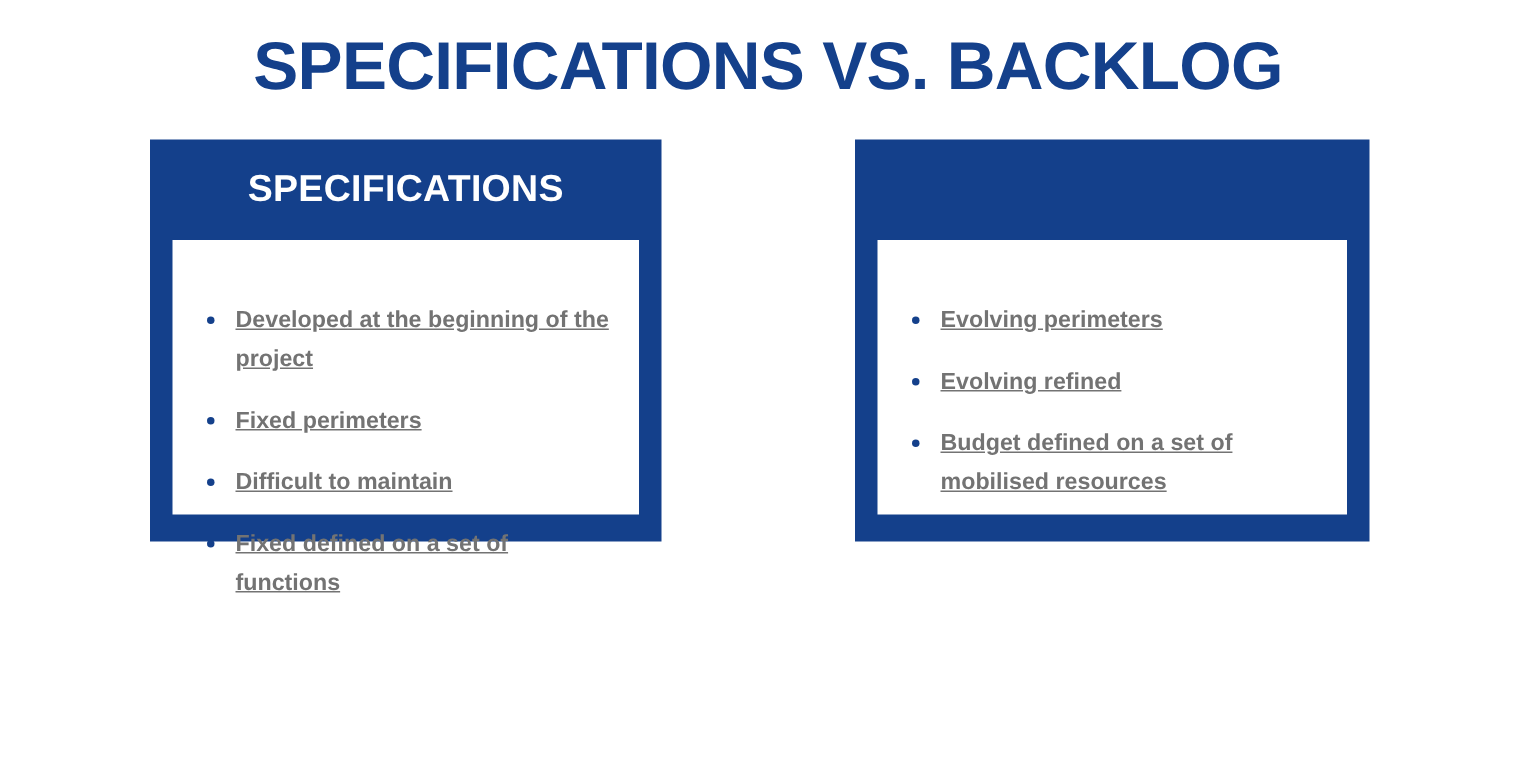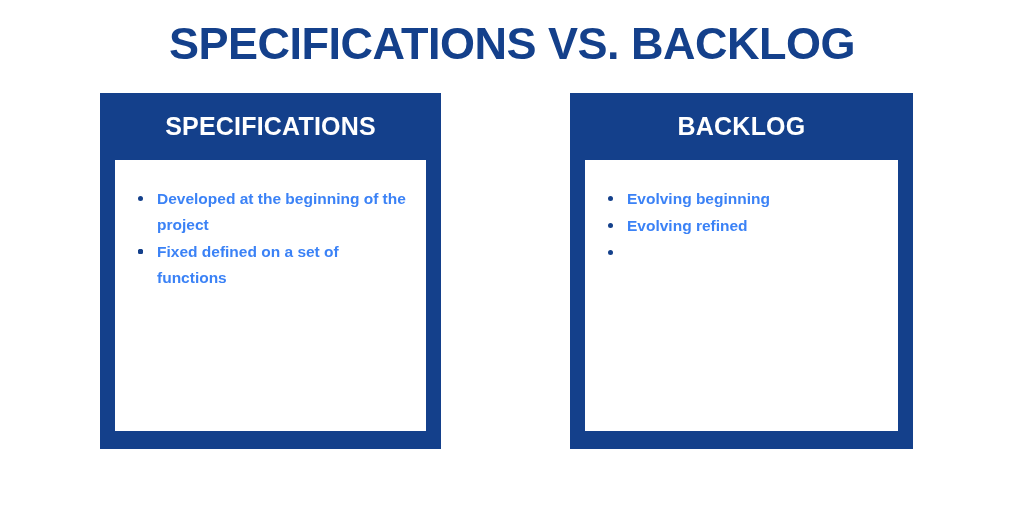--- a/index.html
+++ b/index.html
@@ -29,21 +29,21 @@
     font-weight: bold;
     letter-spacing: -0.5px;
     color: #14408b;
     line-height: 1.15;
     white-space: nowrap;
   }
   .card {
     position: absolute;
     top: 93px;
     width: 341px;
-    height: 356px;
+    height: 268px;
     background: #14408b;
     box-sizing: border-box;
   }
   .card-left  { left: 100px; }
   .card-right { left: 570px; width: 343px; }
   .card-header {
     position: absolute;
     left: 0;
     top: 0;
     width: 100%;
@@ -67,25 +67,26 @@
     padding: 26px 14px 10px 14px;
   }
   ul.bullets {
     list-style: none;
     margin: 0;
     padding: 0;
   }
   ul.bullets li {
     position: relative;
     padding-left: 28px;
-    margin: 0 0 1px 0;
-    color: #3b82f6;
+    margin: 15px 0 1px 0;
+    color: #737373;
     font-size: 15.5px;
     font-weight: bold;
     line-height: 26px;
+    text-decoration: underline;
   }
   ul.bullets li .dot {
     position: absolute;
     left: 9px;
     top: 10px;
     width: 5px;
     height: 5px;
     border-radius: 50%;
     background: #14408b;
   }
@@ -100,44 +101,46 @@
   <div class="card card-left">
     <div class="card-header">SPECIFICATIONS</div>
     <div class="card-body">
       <ul class="bullets">
         <li>
           <span class="dot"></span>
           <span>Developed at the beginning of the project</span>
         </li>
         <li>
           <span class="dot"></span>
+          <span>Fixed perimeters</span>
         </li>
         <li>
           <span class="dot"></span>
+          <span>Difficult to maintain</span>
         </li>
         <li>
           <span class="dot"></span>
           <span>Fixed defined on a set of functions</span>
         </li>
       </ul>
     </div>
   </div>
 
   <div class="card card-right">
-    <div class="card-header">BACKLOG</div>
     <div class="card-body">
       <ul class="bullets">
         <li>
           <span class="dot"></span>
-          <span>Evolving beginning</span>
+          <span>Evolving perimeters</span>
         </li>
         <li>
           <span class="dot"></span>
           <span>Evolving refined</span>
         </li>
         <li>
           <span class="dot"></span>
+          <span>Budget defined on a set of mobilised resources</span>
         </li>
       </ul>
     </div>
   </div>
 
 </div>
 
 </body></html>

